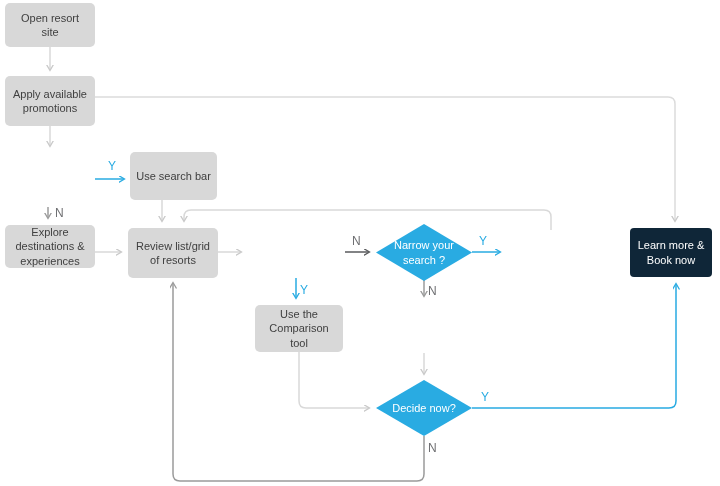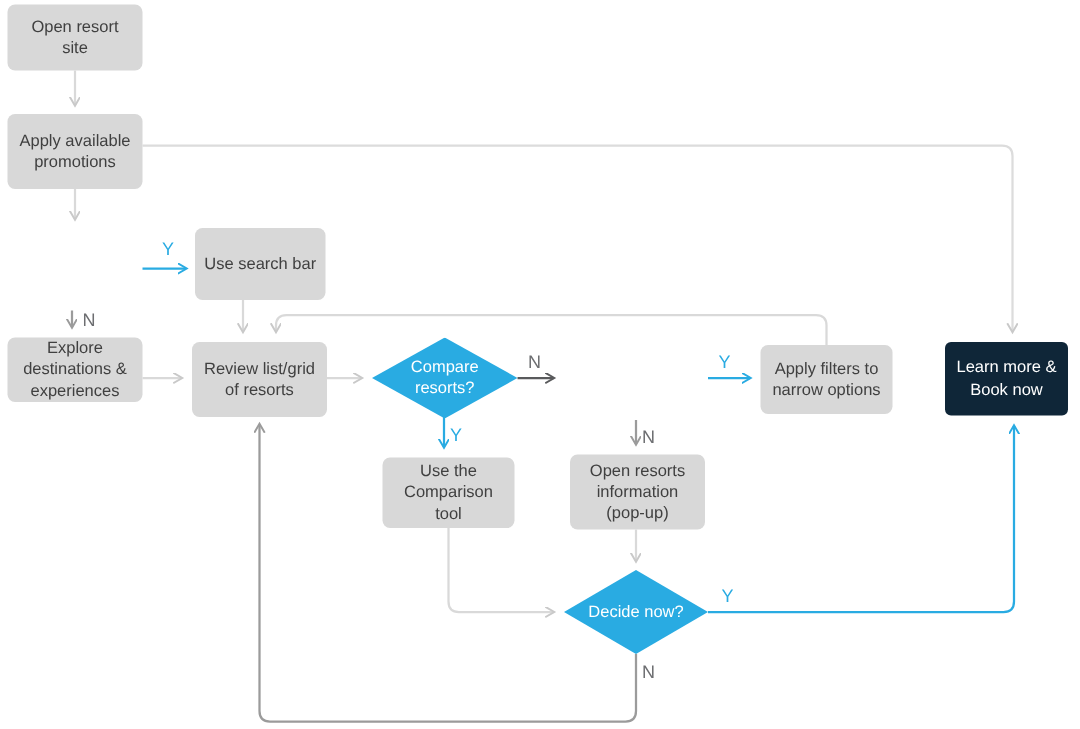--- a/index.html
+++ b/index.html
@@ -69,41 +69,35 @@
   </div>
 
   <div class="node box" style="left:5px;top:225px;width:90px;height:43px">
     <span>Explore destinations &amp; experiences</span>
   </div>
 
   <div class="node box" style="left:128px;top:228px;width:90px;height:50px">
     <span>Review list/grid of resorts</span>
   </div>
 
-  <div class="node box" style="left:507px;top:230px;width:88px;height:46px">
-    <span>Apply filters to narrow options</span>
-  </div>
 
   <div class="node box" style="left:255px;top:305px;width:88px;height:47px">
     <span>Use the Comparison tool</span>
   </div>
 
-  <div class="node box" style="left:380px;top:303px;width:90px;height:50px">
-    <span>Open resorts information (pop-up)</span>
-  </div>
 
   <div class="node navy" style="left:630px;top:228px;width:82px;height:49px">
     <span>Learn more &amp; Book now</span>
   </div>
 
 
-  <div class="node diamond" style="left:248px;top:225px;width:97px;height:54px">
-    <span>Compare resorts?</span>
+
+  <div class="node diamond" style="left:376px;top:224px;width:96px;height:57px">
+    <span>Narrow your search ?</span>
   </div>
-
 
   <div class="node diamond" style="left:376px;top:380px;width:96px;height:56px">
     <span>Decide now?</span>
   </div>
 
   <span class="elabel yes" style="left:108px;top:159px">Y</span>
   <span class="elabel no" style="left:55px;top:206px">N</span>
   <span class="elabel yes" style="left:300px;top:283px">Y</span>
   <span class="elabel no" style="left:352px;top:234px">N</span>
   <span class="elabel yes" style="left:479px;top:234px">Y</span>

